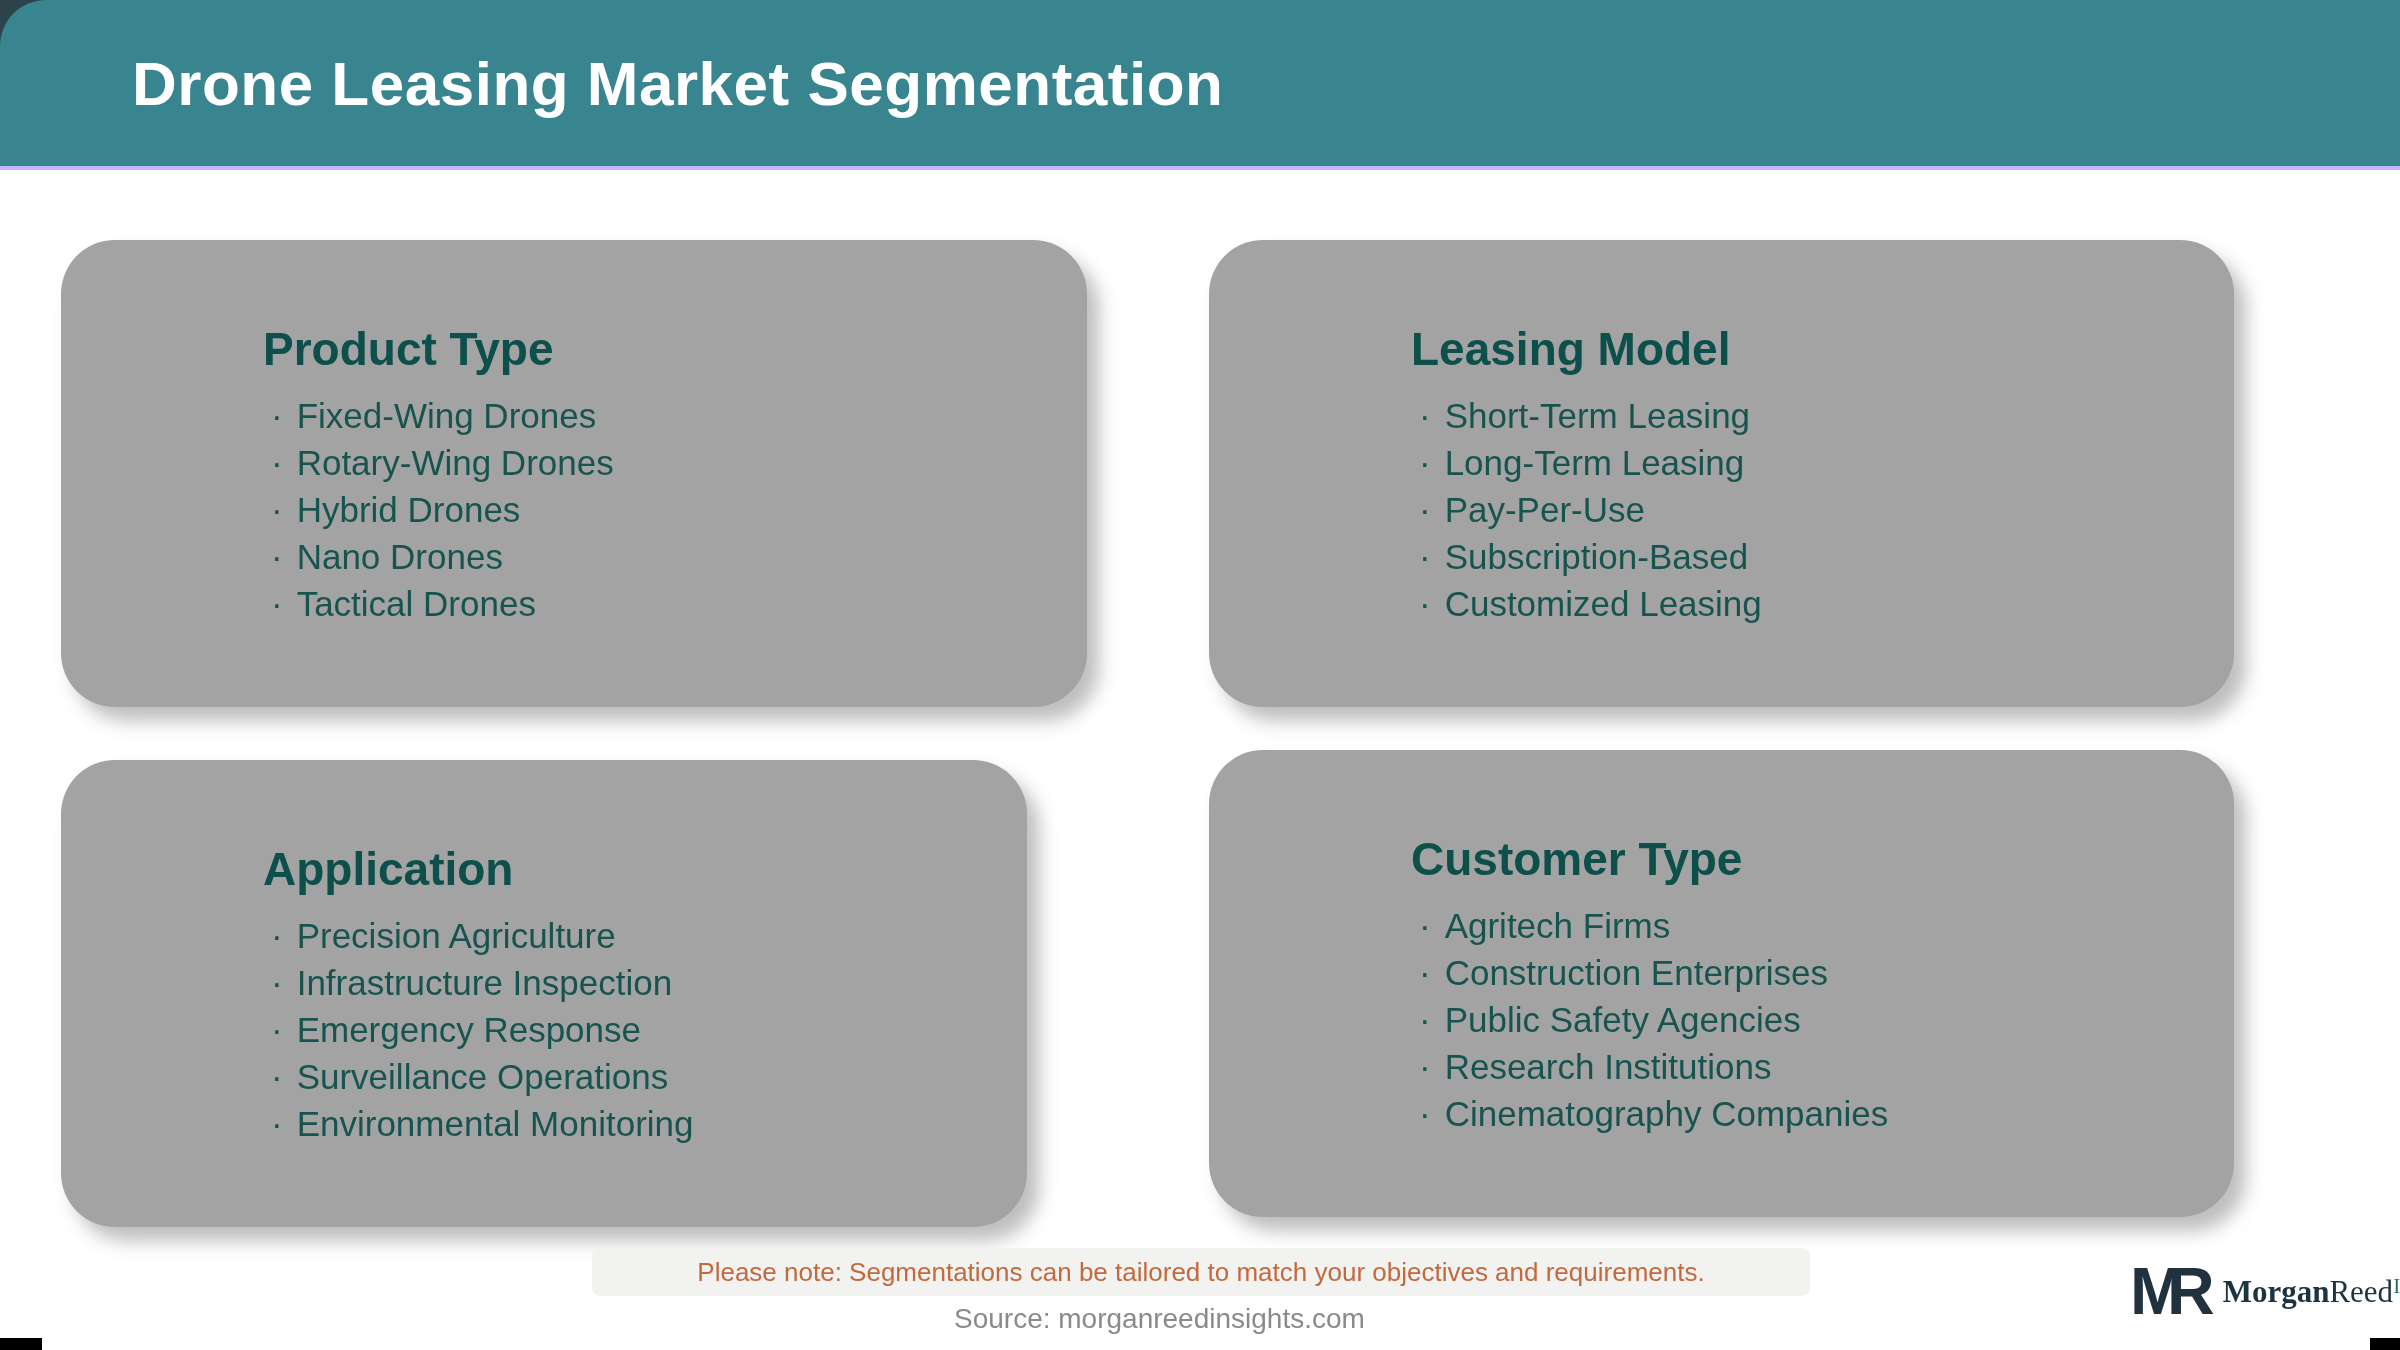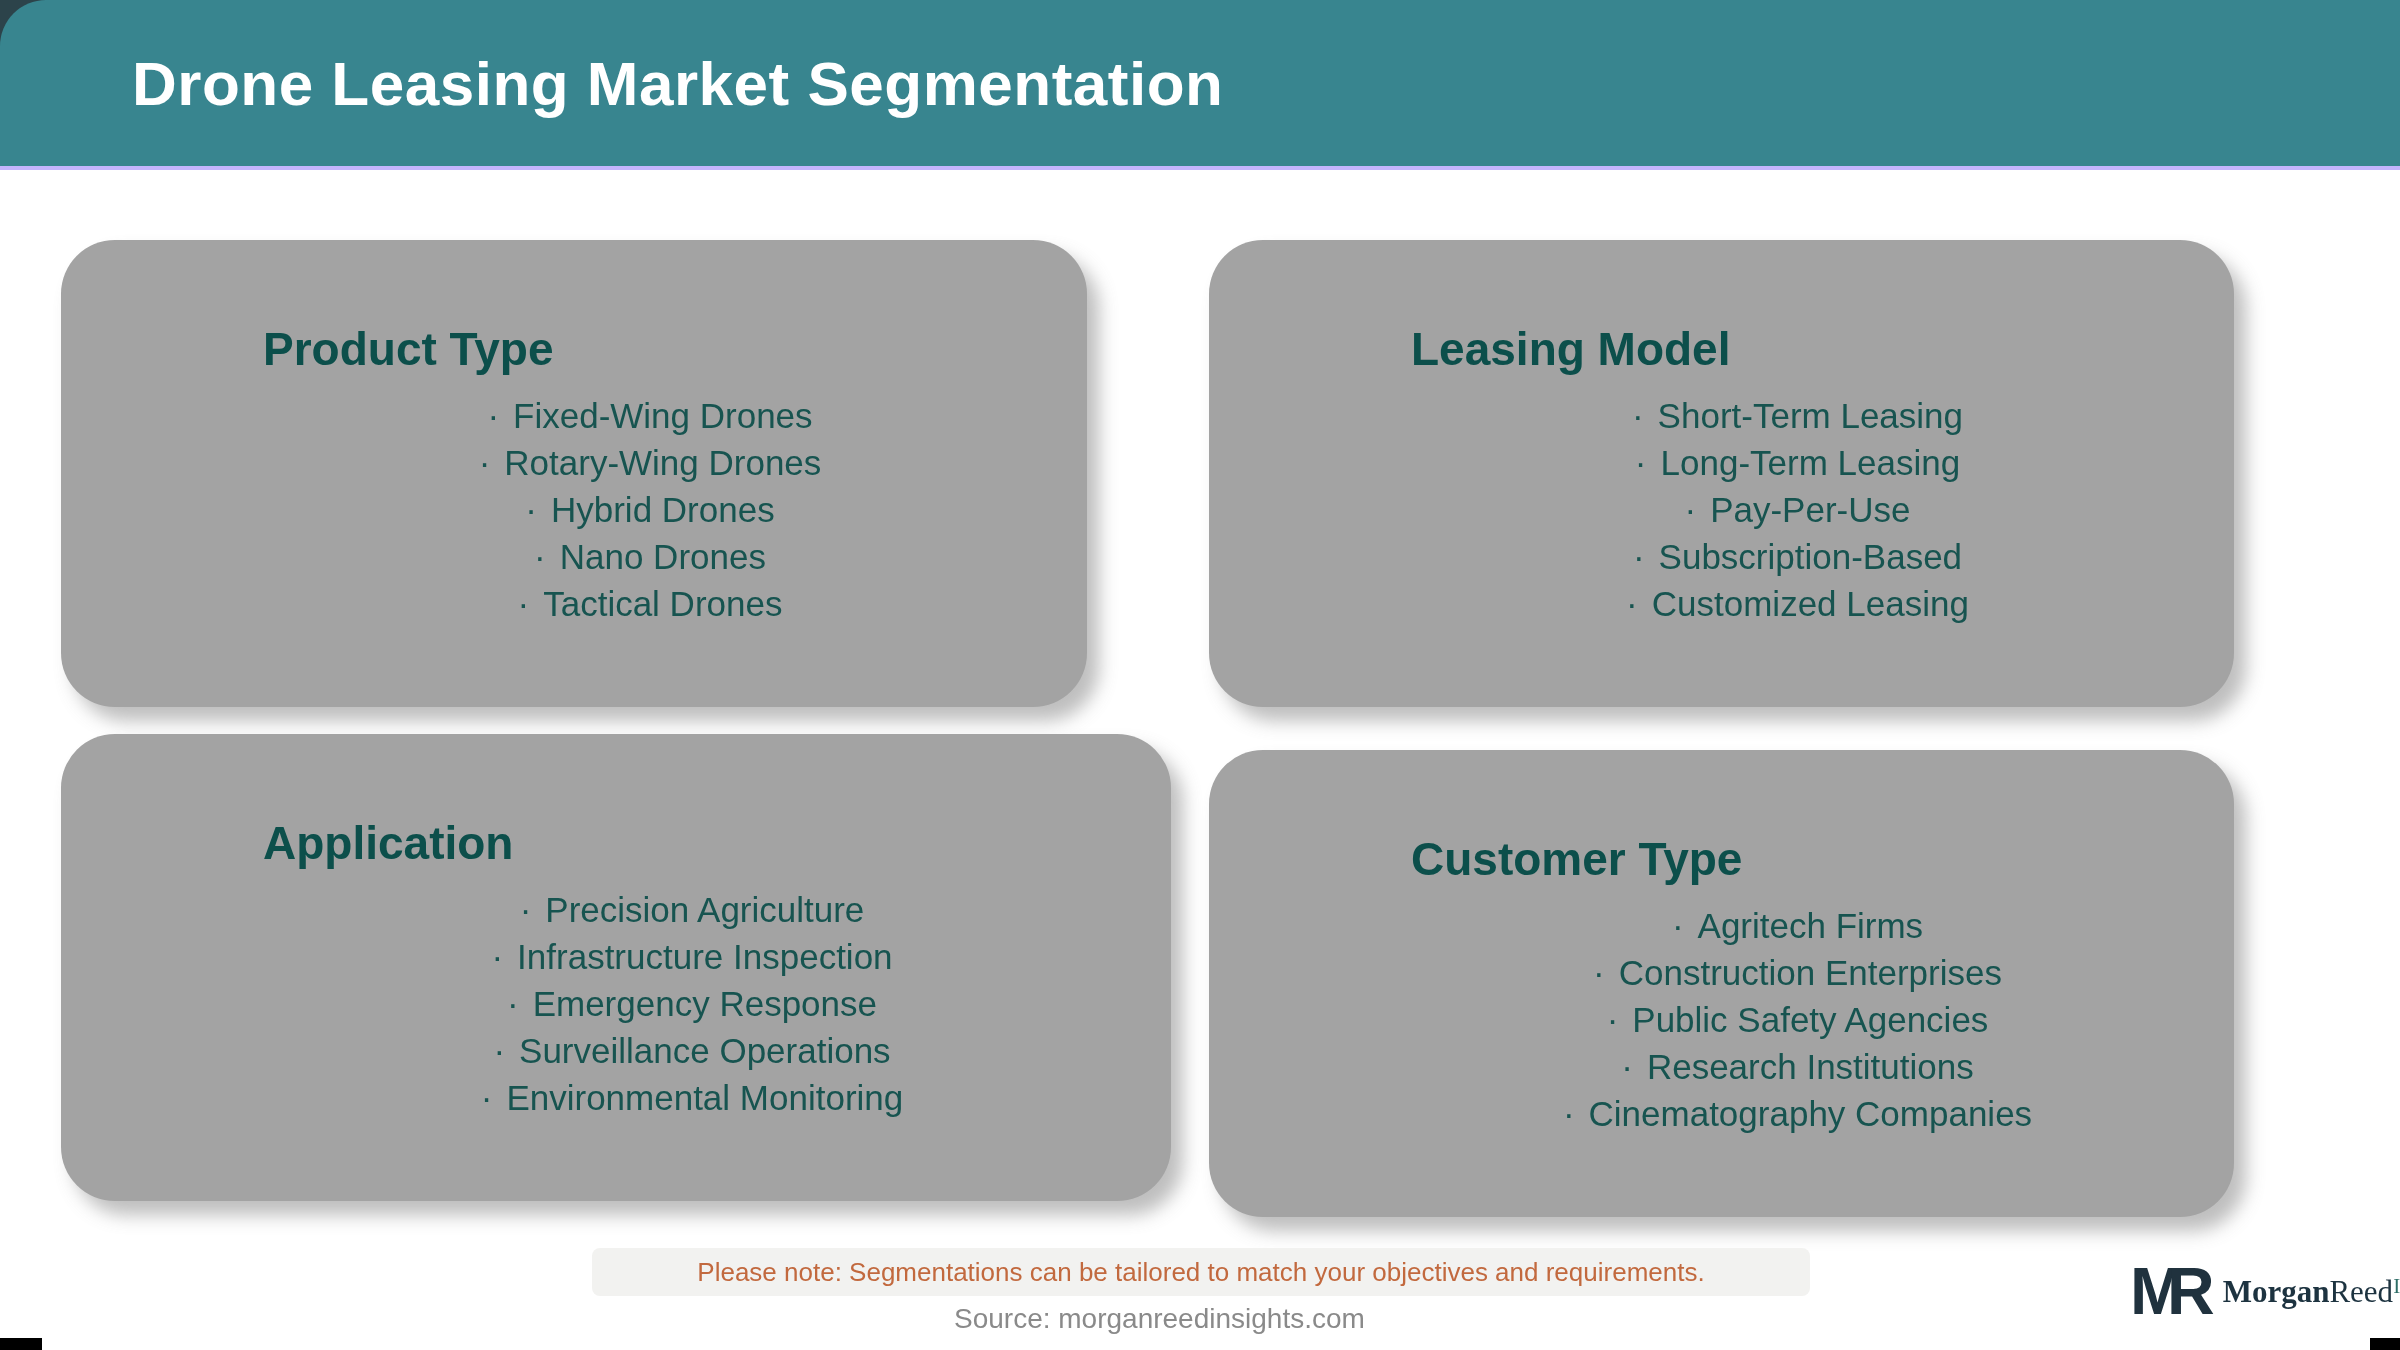--- a/index.html
+++ b/index.html
@@ -17,24 +17,24 @@
     position:absolute;left:132px;top:50%;transform:translateY(-50%);
     margin:0;color:#ffffff;font-size:62px;font-weight:bold;letter-spacing:.5px;white-space:nowrap;
   }
   .card{
     position:absolute;background:#a3a3a3;border-radius:54px;box-sizing:border-box;
     box-shadow:12px 14px 18px rgba(110,110,110,.45);
     padding:82px 50px 0 202px;
   }
   .card-0{left:61px;top:240px;width:1026px;height:467px;}
   .card-1{left:1209px;top:240px;width:1025px;height:467px;}
-  .card-2{left:61px;top:734px;width:1110px;height:467px;}
+  .card-2{left:61px;top:760px;width:966px;height:467px;}
   .card-3{left:1209px;top:750px;width:1025px;height:467px;}
   .card h2{margin:0 0 16px 0;font-size:46px;font-weight:bold;color:#0c4f4b;}
-  .card ul{list-style:none;margin:0;padding:0;text-align:center;}
+  .card ul{list-style:none;margin:8px;padding:0;}
   .card li{font-size:35px;line-height:47px;color:#175450;white-space:nowrap;}
   .bullet{display:inline-block;margin-right:14px;color:#175450;}
   .note-banner{
     position:absolute;left:592px;top:1248px;width:1218px;height:48px;
     background:#f2f2f0;border-radius:8px;
     color:#c2693e;font-size:26px;line-height:48px;text-align:center;white-space:nowrap;
   }
   .source-text{
     position:absolute;left:954px;top:1303px;width:400px;text-align:center;
     color:#8a8a8a;font-size:28px;white-space:nowrap;

